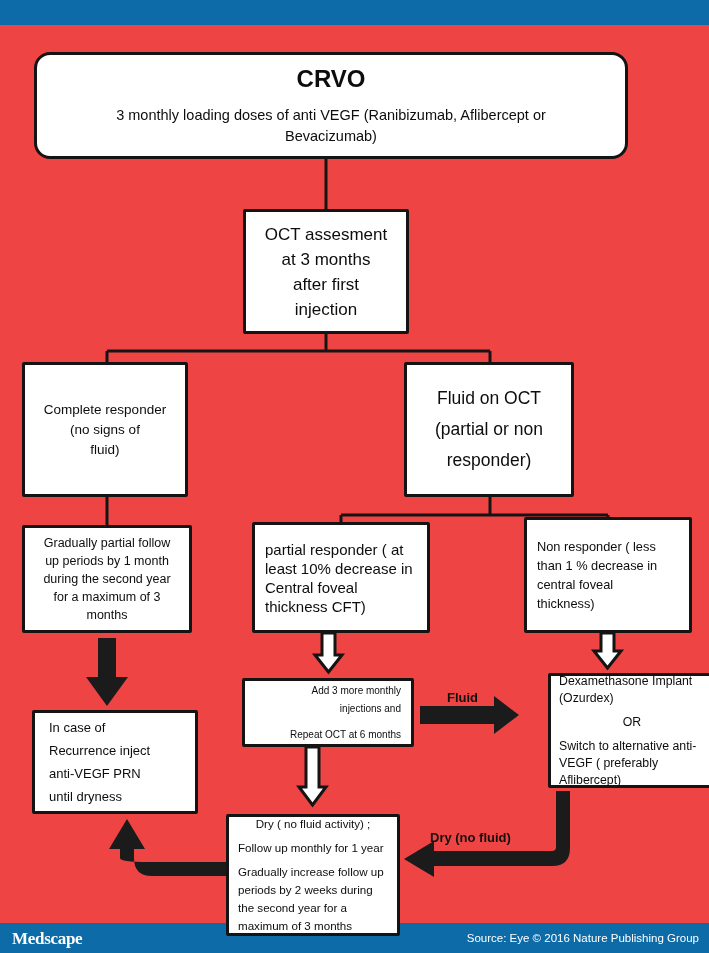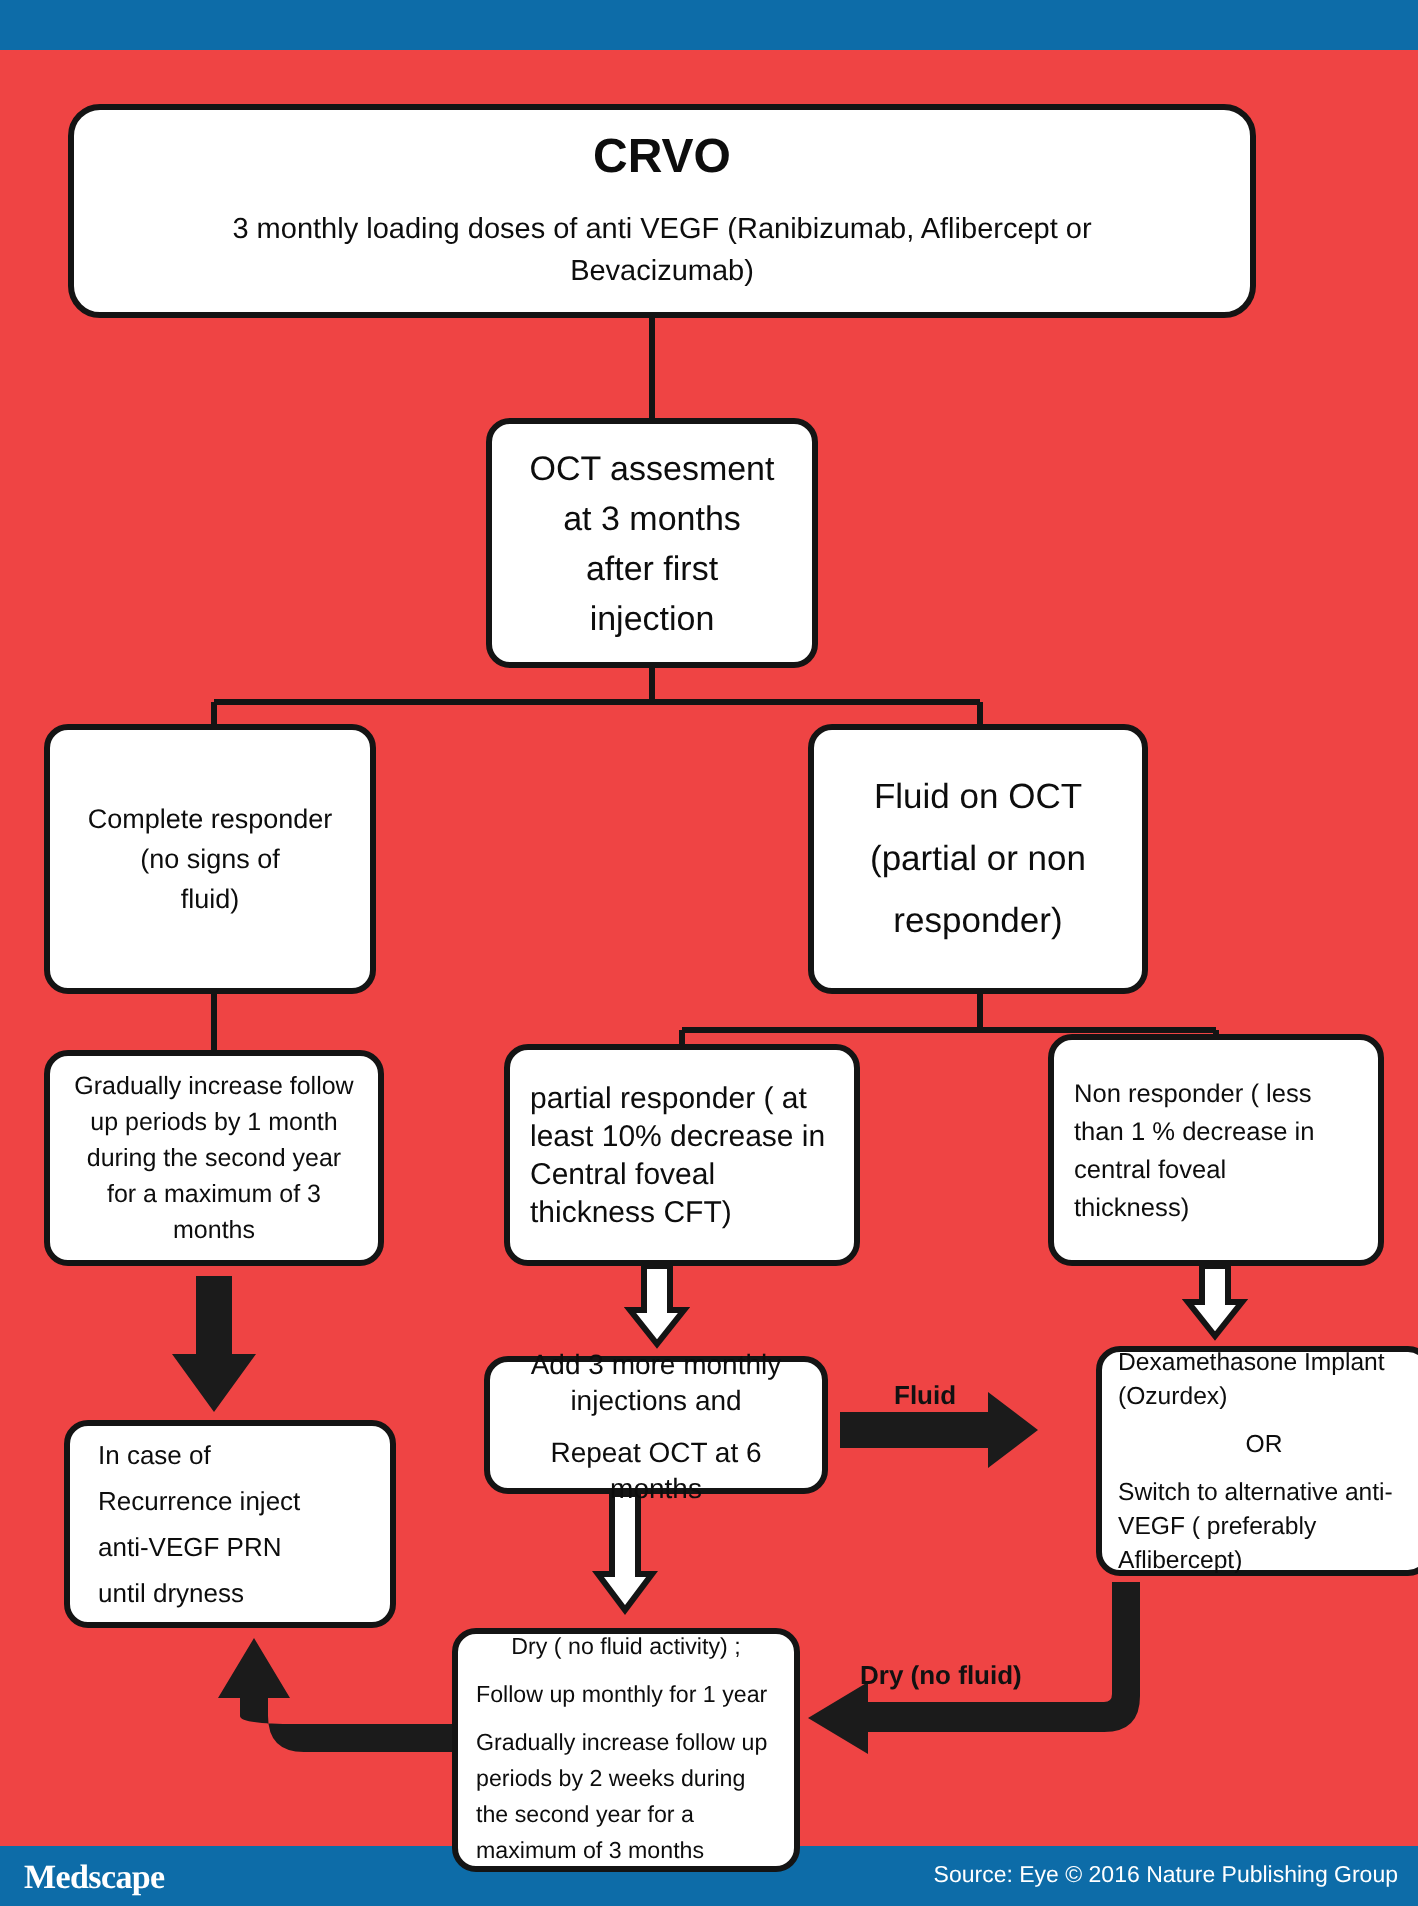--- a/index.html
+++ b/index.html
@@ -67,21 +67,21 @@
     left: 0; top: 0;
     width: 709px;
     height: 898px;
     pointer-events: none;
   }
 
   .node {
     position: absolute;
     box-sizing: border-box;
     border: 3px solid #141414;
-    border-radius: 12px;
+    border-radius: 2px;
     background: #ffffff;
     display: flex;
     flex-direction: column;
     justify-content: center;
     color: #0d0d0d;
     z-index: 2;
   }
   .node .line { display: block; }
 
   
@@ -136,21 +136,21 @@
   #n-nonresp {
     left: 524px; top: 492px; width: 168px; height: 116px;
     padding: 6px 10px;
   }
   #n-nonresp .t { font-size: 12.8px; text-align: left; line-height: 19px; }
 
   #n-add3 {
     left: 242px; top: 653px; width: 172px; height: 69px;
     padding: 4px 10px;
   }
-  #n-add3 .t { font-size: 14px; text-align: center; line-height: 18px; }
+  #n-add3 .t { font-size: 10px; text-align: right; line-height: 18px; }
   #n-add3 .gap { margin-top: 8px; }
 
   #n-dex {
     left: 548px; top: 648px; width: 168px; height: 115px;
     padding: 5px 8px;
   }
   #n-dex .t { font-size: 12.3px; text-align: left; line-height: 17px; }
   #n-dex .or { text-align: center; margin: 7px 0 7px 0; }
 
   #n-incase {
@@ -282,21 +282,21 @@
     <div class="node" id="n-fluid">
       <div class="t">
         <span class="line">Fluid on OCT</span>
         <span class="line">(partial or non</span>
         <span class="line">responder)</span>
       </div>
     </div>
 
     <div class="node" id="n-gradually">
       <div class="t">
-        <span class="line">Gradually increase follow</span>
+        <span class="line">Gradually partial follow</span>
         <span class="line">up periods by 1 month</span>
         <span class="line">during the second year</span>
         <span class="line">for a maximum of 3</span>
         <span class="line">months</span>
       </div>
     </div>
 
     <div class="node" id="n-partial">
       <div class="t">
         <span class="line">partial responder ( at</span>

